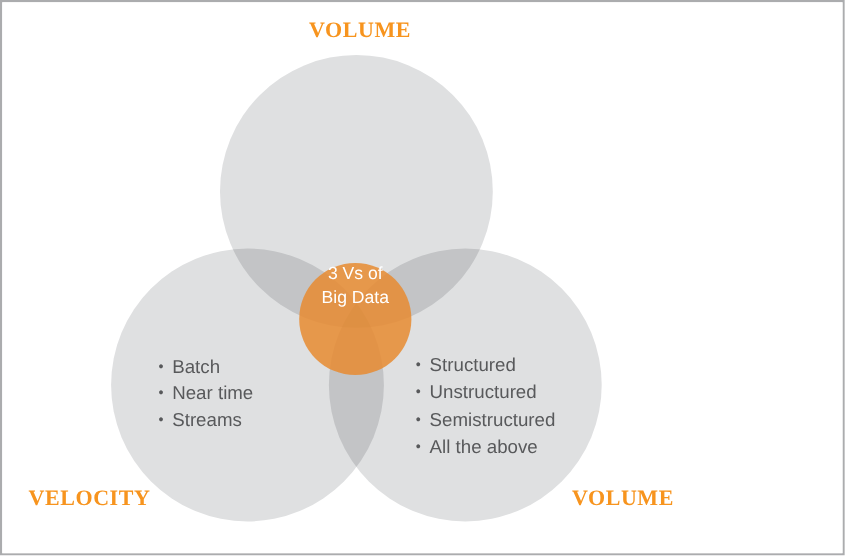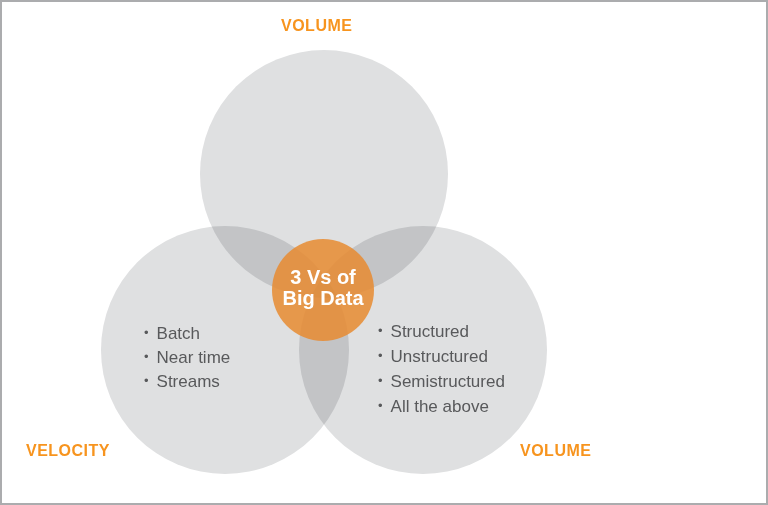--- a/index.html
+++ b/index.html
@@ -42,35 +42,35 @@
   .circle-variety  { left: 297px; top: 224px; }
   .center-circle {
     position: absolute;
     left: 270px; top: 237px;
     width: 102px; height: 102px;
     border-radius: 50%;
     background: var(--center-fill);
     display: flex;
     flex-direction: column;
     align-items: center;
-    justify-content: center;
+    justify-content: flex-start;
     padding-bottom: 5px;
     text-align: center;
     color: var(--center-text);
-    font-size: 20px;
+    font-size: 16px;
     line-height: 21px;
-    font-weight: bold;
   }
   .v-label {
     position: absolute;
     color: var(--accent-orange);
     font-weight: bold;
-    font-size: 16px;
+    font-size: 20px;
     letter-spacing: 0.5px;
     white-space: nowrap;
+    font-family: Liberation Serif, serif;
   }
   .label-volume   { left: 279px; top: 15px;  }
   .label-velocity { left: 24px;  top: 440px; }
   .label-variety  { left: 518px; top: 440px; }
   .v-list {
     position: absolute;
     list-style: none;
     color: var(--list-text);
     font-size: 17px;
   }

